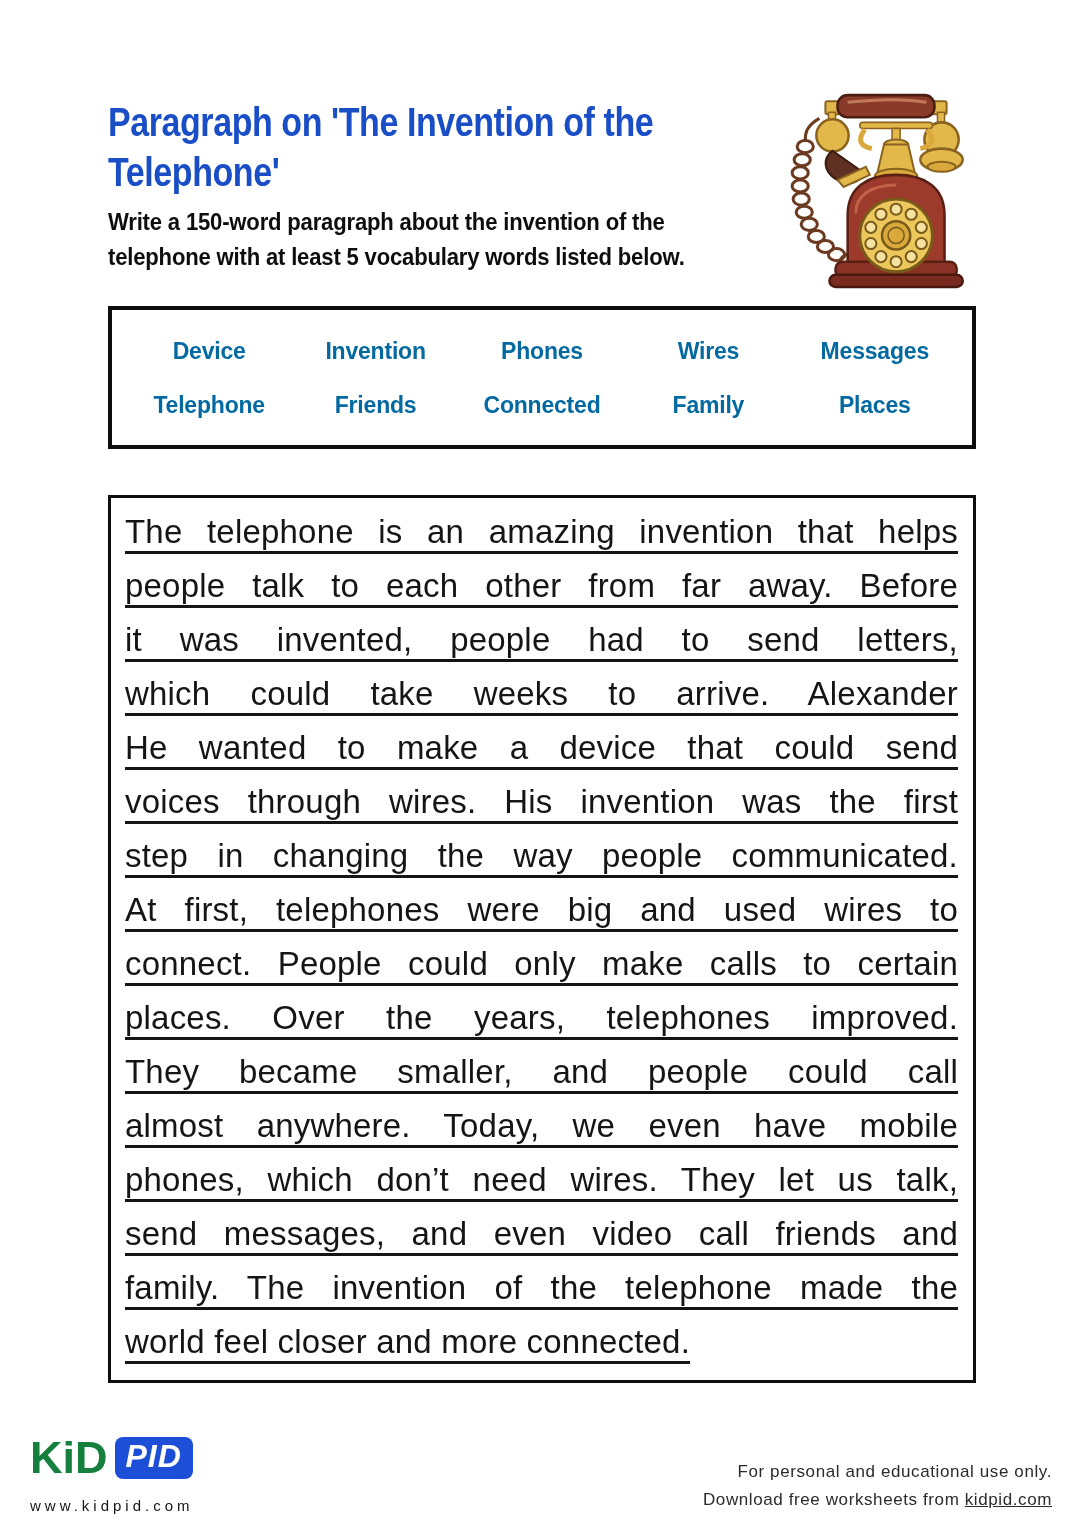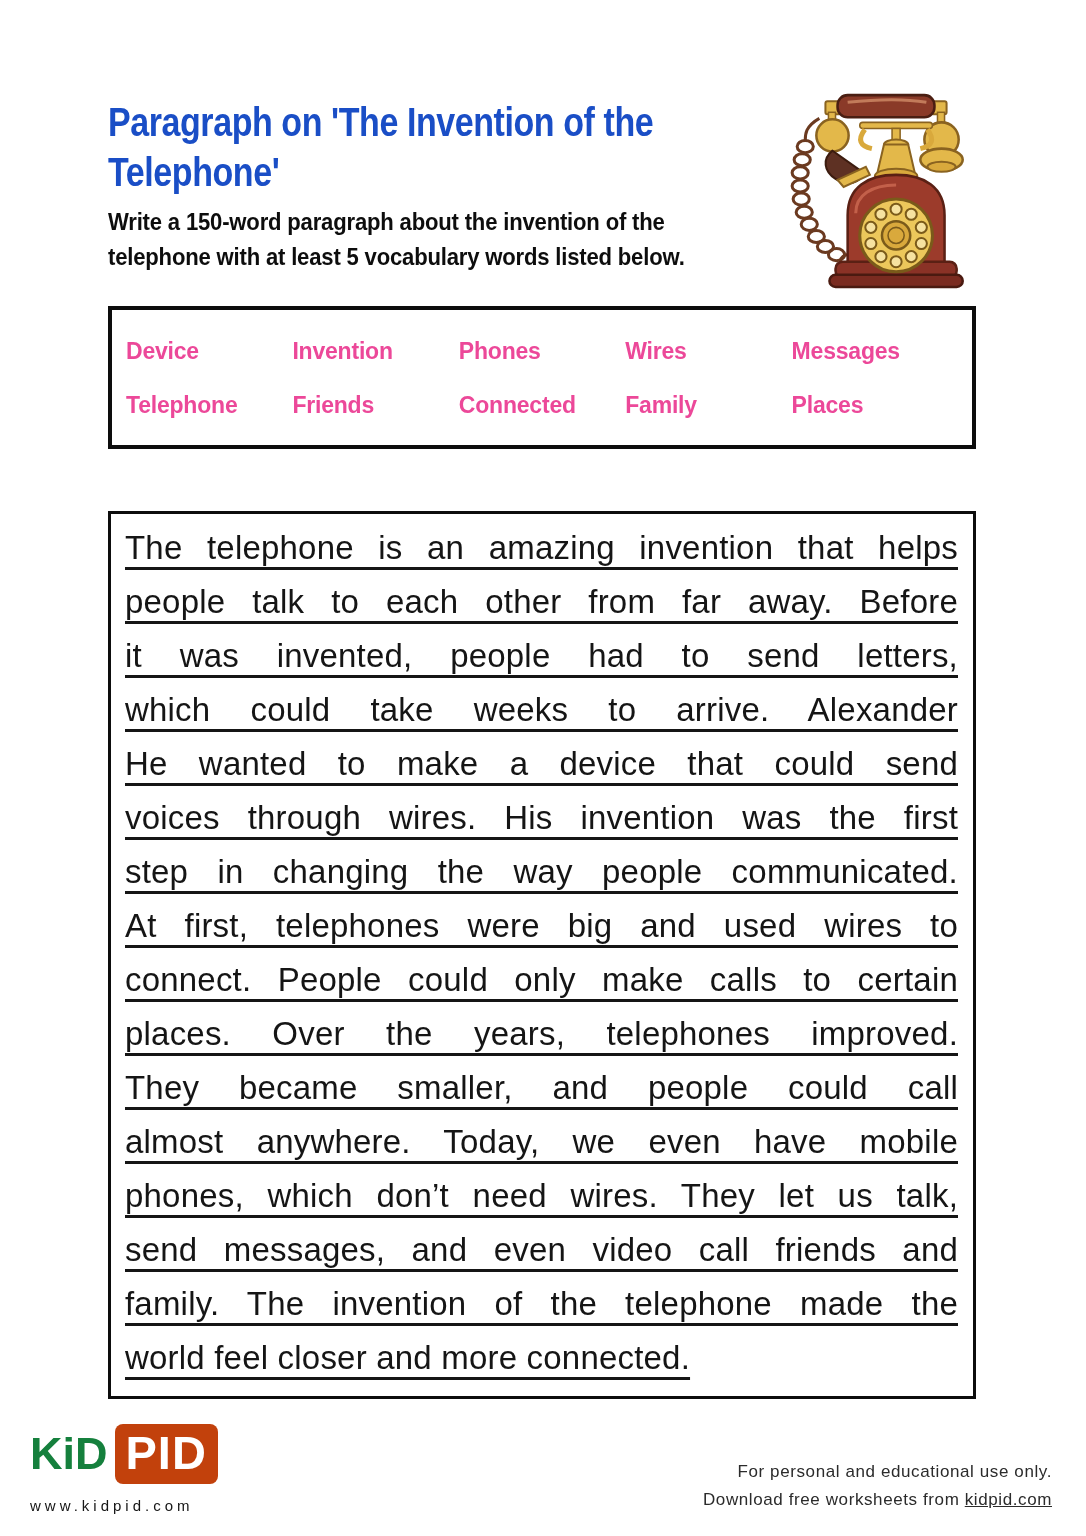--- a/index.html
+++ b/index.html
@@ -32,27 +32,27 @@
   
   .vocab-box {
     margin-top: 12px;
     border: 4px solid #0d0d0d;
     padding: 28px 14px 26px;
     display: grid;
     grid-template-columns: repeat(5, 1fr);
     row-gap: 27px;
   }
   .vocab-word {
-    text-align: left; font-size: 23px; font-weight: 700; color: #ec4899;
+    text-align: center; font-size: 23px; font-weight: 700; color: #0369a1;
     letter-spacing: -0.2px;
   }
 
   
   .writing-box {
-    margin-top: 62px;
+    margin-top: 46px;
     border: 3px solid #0d0d0d;
     padding: 7px 15px 11px 14px;
   }
   .line {
     font-size: 33px;
     line-height: 54px;
     font-weight: 300;
     color: #151515;
     letter-spacing: 0.2px;
     text-align: justify;
@@ -73,24 +73,25 @@
     position: absolute; left: 0; right: 0; bottom: 22px;
     display: flex; justify-content: space-between; align-items: flex-end;
     padding: 0 34px 0 30px;
   }
   .logo-row { display: flex; align-items: center; }
   .logo-kid {
     font-size: 45px; font-weight: 900; color: #15803d; letter-spacing: 0px;
   }
   .logo-pid {
     display: inline-block; margin-left: 7px;
-    background: #c2410c; color: #ffffff;
-    font-size: 47px; font-weight: 900;
+    background: #1d4ed8; color: #ffffff;
+    font-size: 32px; font-weight: 900;
     padding: 1px 11px 4px; border-radius: 8px;
     letter-spacing: 1px;
+    font-style: italic;
   }
   .logo-url {
     font-size: 15px; letter-spacing: 4px; color: #151515; margin-top: 13px; font-weight: 500;
   }
   .notice { text-align: right; font-size: 17px; color: #2b2b2b; line-height: 1.65; letter-spacing: 0.6px; }
   .notice a { color: #2b2b2b; text-decoration: underline; }
 </style>
 </head>
 <body>
 

